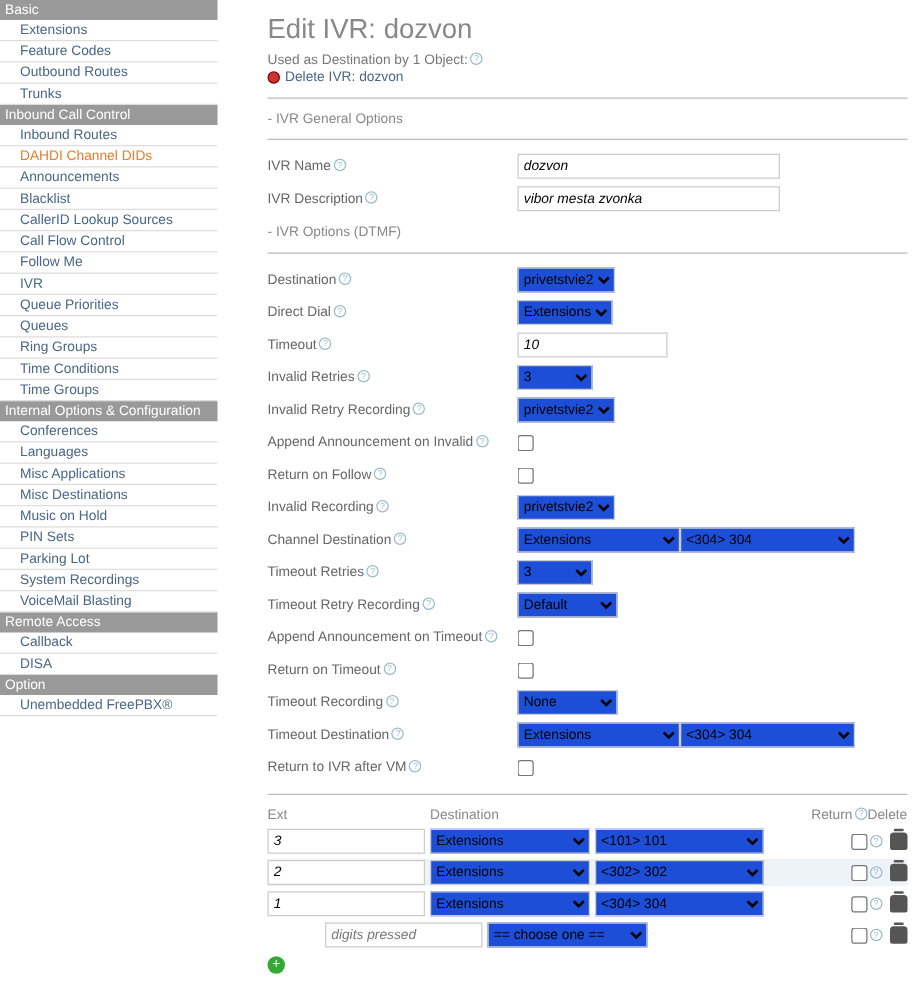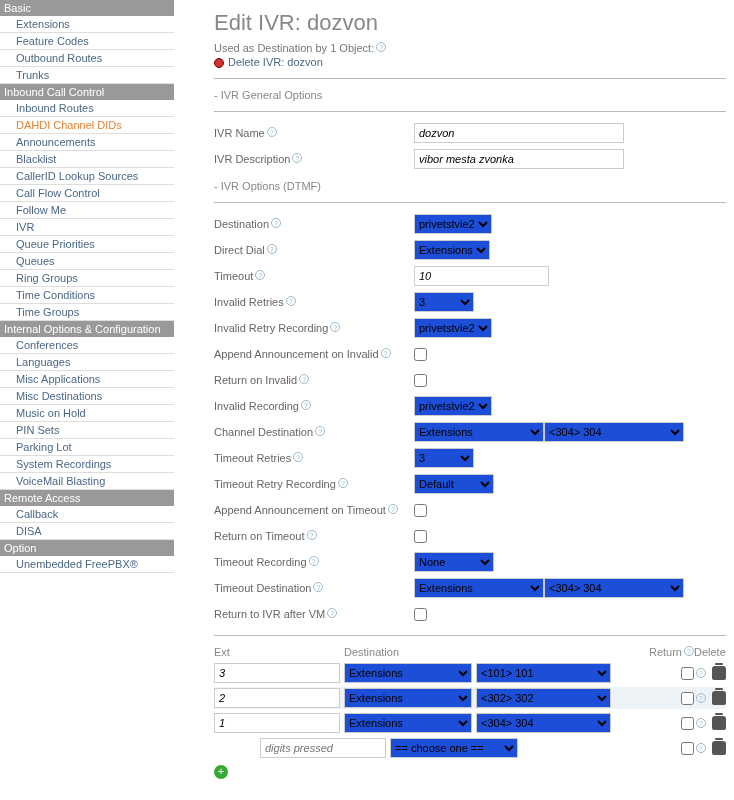--- a/index.html
+++ b/index.html
@@ -15,21 +15,21 @@
 .subinfo { color: #777; font-size: 11px; margin-bottom: 2px; }
 .delete-link { color: #4a6785; cursor: pointer; }
 .red-dot { display: inline-block; width: 10px; height: 10px; background: #c33; border-radius: 50%; border: 1px solid #800; vertical-align: middle; margin-right: 4px; }
 .help { display: inline-block; width: 10px; height: 10px; border: 1px solid #9bc; border-radius: 50%; color: #9bc; font-size: 7px; line-height: 9px; text-align: center; margin-left: 2px; vertical-align: top; }
 .hr { border: none; border-top: 1px solid #bbb; margin: 10px 0; }
 .section-title { color: #888; margin: 10px 0; font-size: 11px; }
 .form-row { display: flex; align-items: center; margin-bottom: 4px; min-height: 22px; }
 .form-label { width: 200px; color: #666; font-size: 11px; }
 input[type=text] { border: 1px solid #ccc; padding: 2px 4px; font-size: 11px; height: 20px; font-style: italic; }
 .wide-input { width: 210px; }
-.med-input { width: 135px; }
+.med-input { width: 120px; }
 select { border: 1px solid #ccc; font-size: 11px; height: 20px; background: #1d4ed8; }
 .entries-header { display: flex; color: #888; font-size: 11px; margin-top: 10px; margin-bottom: 4px; }
 .col-ext { width: 130px; }
 .col-dest { width: 300px; }
 .col-ret { width: 50px; text-align: right; }
 .col-del { flex: 1; }
 .entry-row { display: flex; align-items: center; margin-bottom: 3px; padding: 1px 0; }
 .entry-row.alt { background: #eef3f8; }
 .entry-row input[type=text] { width: 126px; margin-right: 4px; }
 .entry-row select { margin-right: 4px; }
@@ -115,21 +115,21 @@
       </div>
   <div class="form-row">
         <span class="form-label"><span>Invalid Retry Recording</span><span class="help">?</span></span>
         <select><option>privetstvie2</option></select>
       </div>
   <div class="form-row">
         <span class="form-label"><span>Append Announcement on Invalid</span><span class="help">?</span></span>
         <input type="checkbox" style="">
       </div>
   <div class="form-row">
-        <span class="form-label"><span>Return on Invalid</span><span class="help">?</span></span>
+        <span class="form-label"><span>Return on Follow</span><span class="help">?</span></span>
         <input type="checkbox" style="">
       </div>
   <div class="form-row">
         <span class="form-label"><span>Invalid Recording</span><span class="help">?</span></span>
         <select><option>privetstvie2</option></select>
       </div>
   <div class="form-row">
         <span class="form-label"><span>Channel Destination</span><span class="help">?</span></span>
         <select style="width:130px"><option>Extensions</option></select> 
         <select style="width:140px"><option>&lt;304&gt; 304</option></select>

